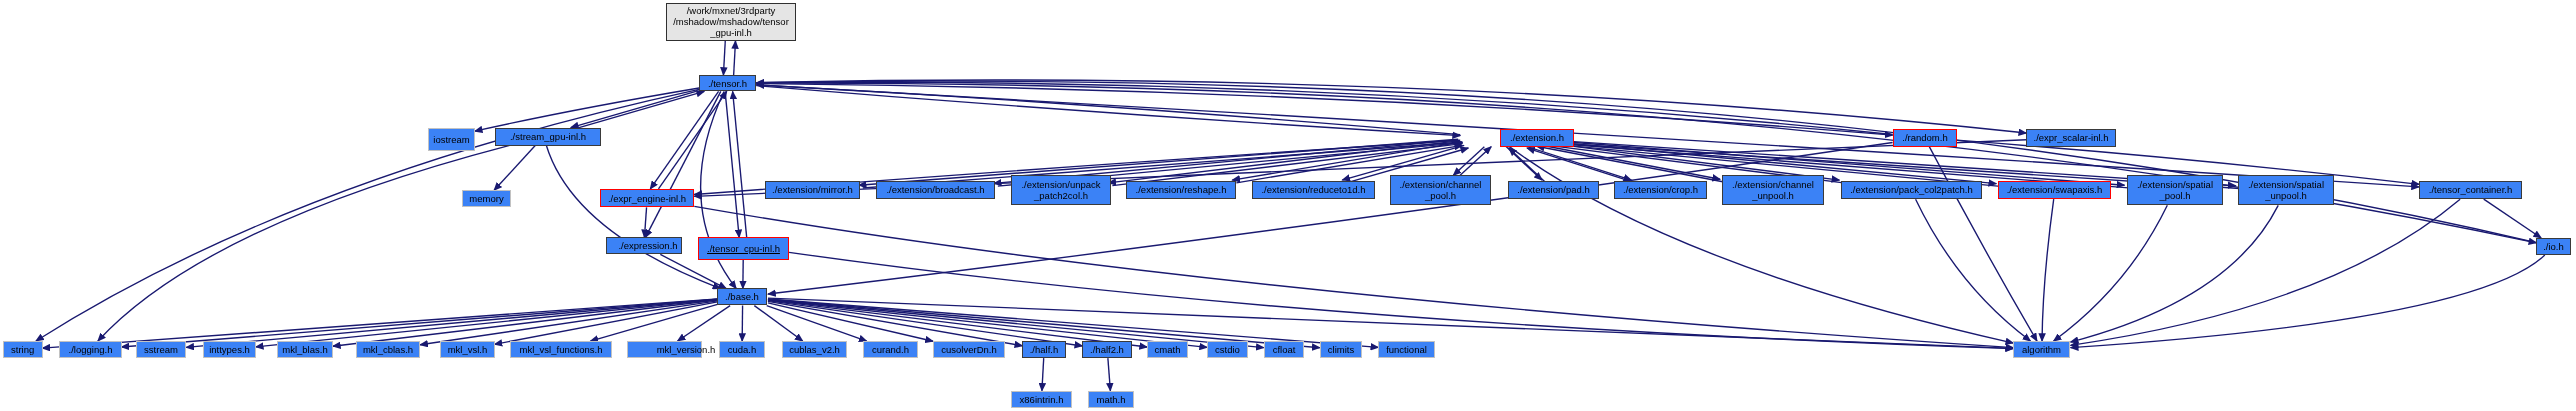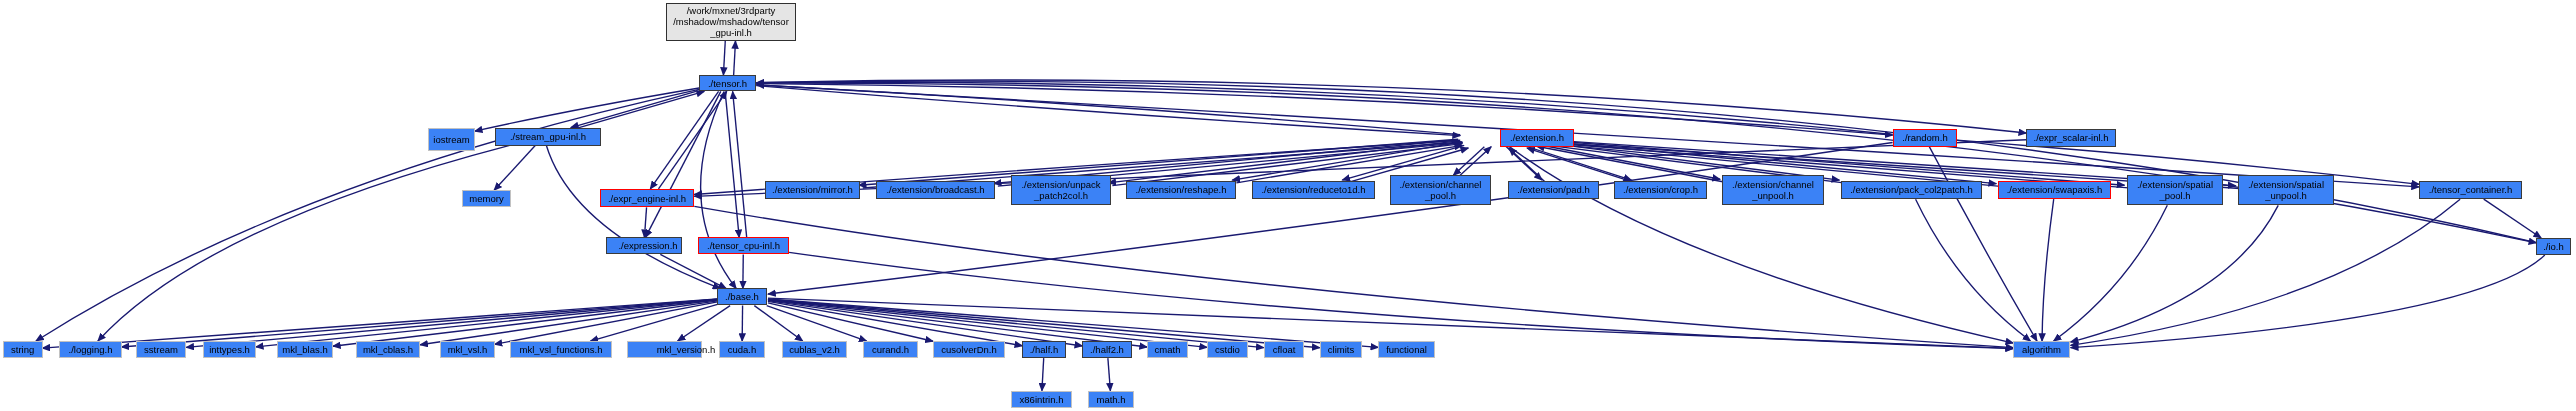--- a/index.html
+++ b/index.html
@@ -156,21 +156,21 @@
 _unpool.h</div>
       <div class="node int" style="left: 1841px; top: 181px; width: 141px; height: 17.7px;">./extension/pack_col2patch.h</div>
       <div class="node red" style="left: 1998px; top: 181px; width: 113px; height: 17.7px;">./extension/swapaxis.h</div>
       <div class="node int" style="left: 2127px; top: 175px; width: 96px; height: 30px;">./extension/spatial
 _pool.h</div>
       <div class="node int" style="left: 2238px; top: 175px; width: 96px; height: 30px;">./extension/spatial
 _unpool.h</div>
       <div class="node int" style="left: 2419px; top: 181px; width: 103px; height: 17.7px;">./tensor_container.h</div>
       <div class="node int" style="left: 2536px; top: 238px; width: 35px; height: 17px;">./io.h</div>
       <div class="node int" style="left: 606px; top: 237px; width: 76px; height: 17px; padding-left: 8px;">./expression.h</div>
-      <div class="node red" style="left: 698px; top: 237px; width: 91px; height: 17px;">./tensor_cpu-inl.h</div>
+      <div class="node red" style="left: 698px; top: 237px; width: 91px; height: 23px; text-decoration: underline;">./tensor_cpu-inl.h</div>
       <div class="node int" style="left: 717px; top: 288px; width: 50px; height: 17px;">./base.h</div>
       <div class="node leaf" style="left: 2.7px; top: 341px; width: 40px; height: 17px;">string</div>
       <div class="node leaf" style="left: 59px; top: 341px; width: 63px; height: 17px;">./logging.h</div>
       <div class="node leaf" style="left: 136px; top: 341px; width: 50px; height: 17px;">sstream</div>
       <div class="node leaf" style="left: 203px; top: 341px; width: 53px; height: 17px;">inttypes.h</div>
       <div class="node leaf" style="left: 277px; top: 341px; width: 56px; height: 17px;">mkl_blas.h</div>
       <div class="node leaf" style="left: 356px; top: 341px; width: 64px; height: 17px;">mkl_cblas.h</div>
       <div class="node leaf" style="left: 440px; top: 341px; width: 55px; height: 17px;">mkl_vsl.h</div>
       <div class="node leaf" style="left: 510px; top: 341px; width: 102px; height: 17px;">mkl_vsl_functions.h</div>
       <div class="node leaf" style="left: 627px; top: 341px; width: 75px; height: 17px; padding-left: 43px;">mkl_version.h</div>

